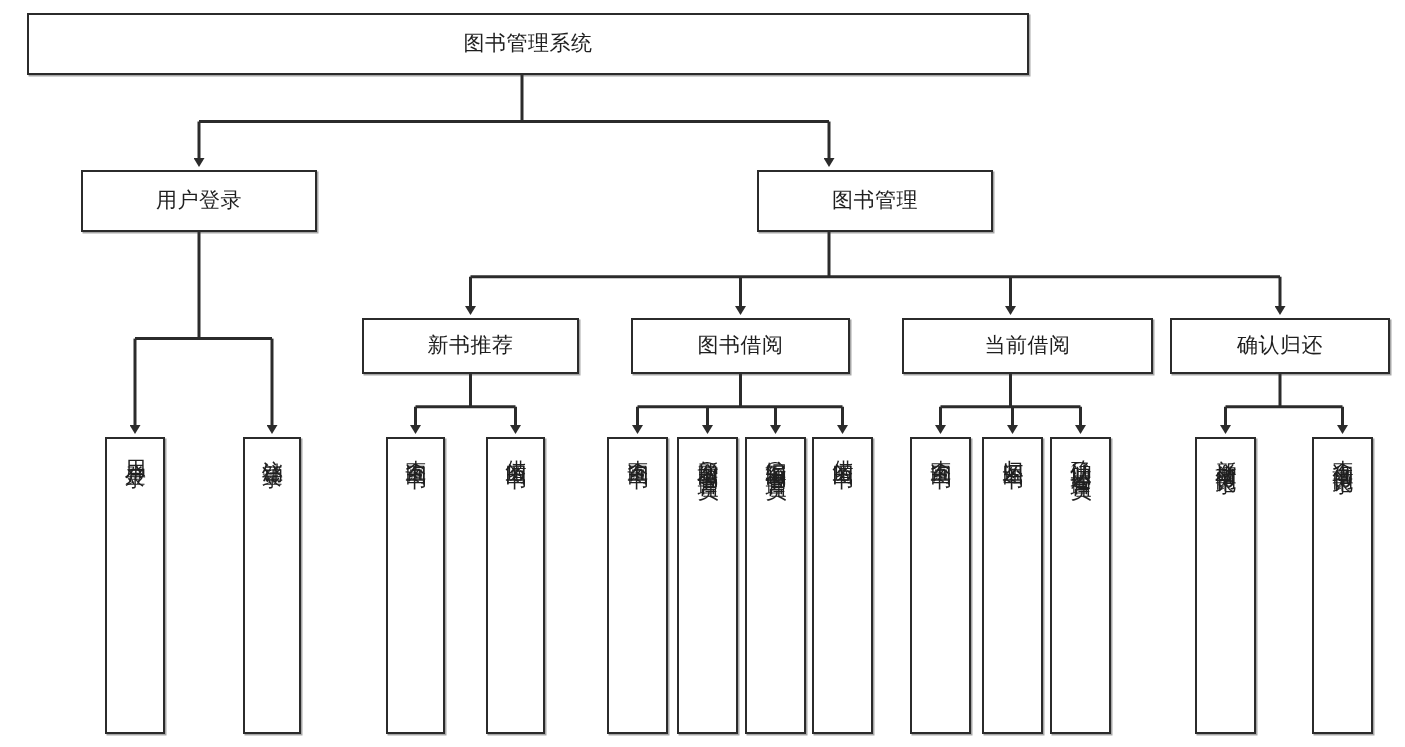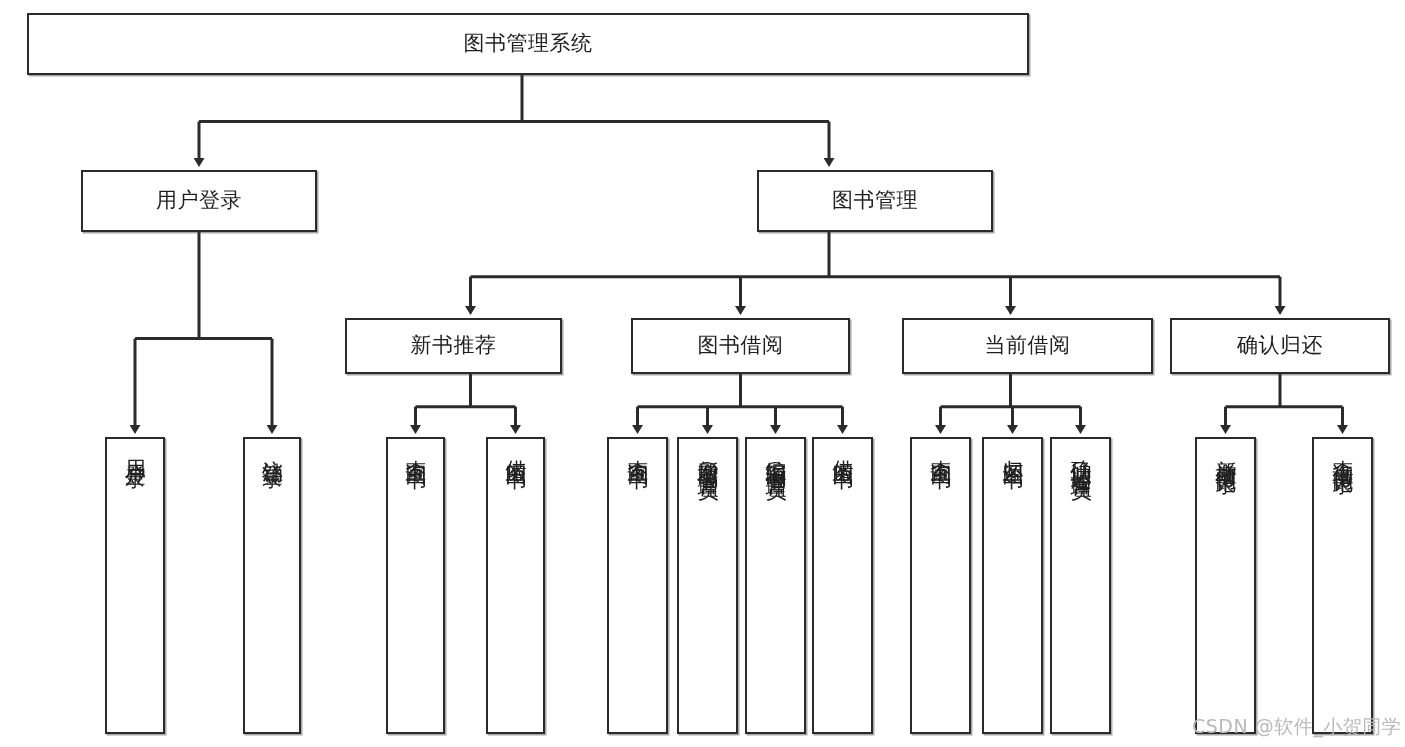--- a/index.html
+++ b/index.html
@@ -116,21 +116,21 @@
   <div id="node-layer">
       <div class="node" style="left: 27px; top: 13px; width: 1002px; height: 62px;">
         <span class="label">图书管理系统</span>
       </div>
       <div class="node" style="left: 81px; top: 170px; width: 236px; height: 62px;">
         <span class="label">用户登录</span>
       </div>
       <div class="node" style="left: 711px; top: 170px; width: 236px; height: 62px; margin-left: 46px;">
         <span class="label">图书管理</span>
       </div>
-      <div class="node" style="left: 345px; top: 318px; width: 217px; height: 56px;">
+      <div class="node" style="left: 362px; top: 318px; width: 217px; height: 56px;">
         <span class="label">新书推荐</span>
       </div>
       <div class="node" style="left: 631px; top: 318px; width: 219px; height: 56px;">
         <span class="label">图书借阅</span>
       </div>
       <div class="node" style="left: 902px; top: 318px; width: 251px; height: 56px;">
         <span class="label">当前借阅</span>
       </div>
       <div class="node" style="left: 1170px; top: 318px; width: 220px; height: 56px;">
         <span class="label">确认归还</span>
@@ -169,14 +169,13 @@
         <span class="label">确认归还（管理员）</span>
       </div>
       <div class="node vertical" style="left: 1195px; top: 437px; width: 61px; height: 297px;">
         <span class="label">新增借阅记录</span>
       </div>
       <div class="node vertical" style="left: 1312px; top: 437px; width: 61px; height: 297px;">
         <span class="label">查询借阅记录</span>
       </div>
     </div>
 
-  <div class="watermark" style="left:1192px; top:714px;">CSDN @软件_小贺同学</div>
 </div>
 
 </body></html>

